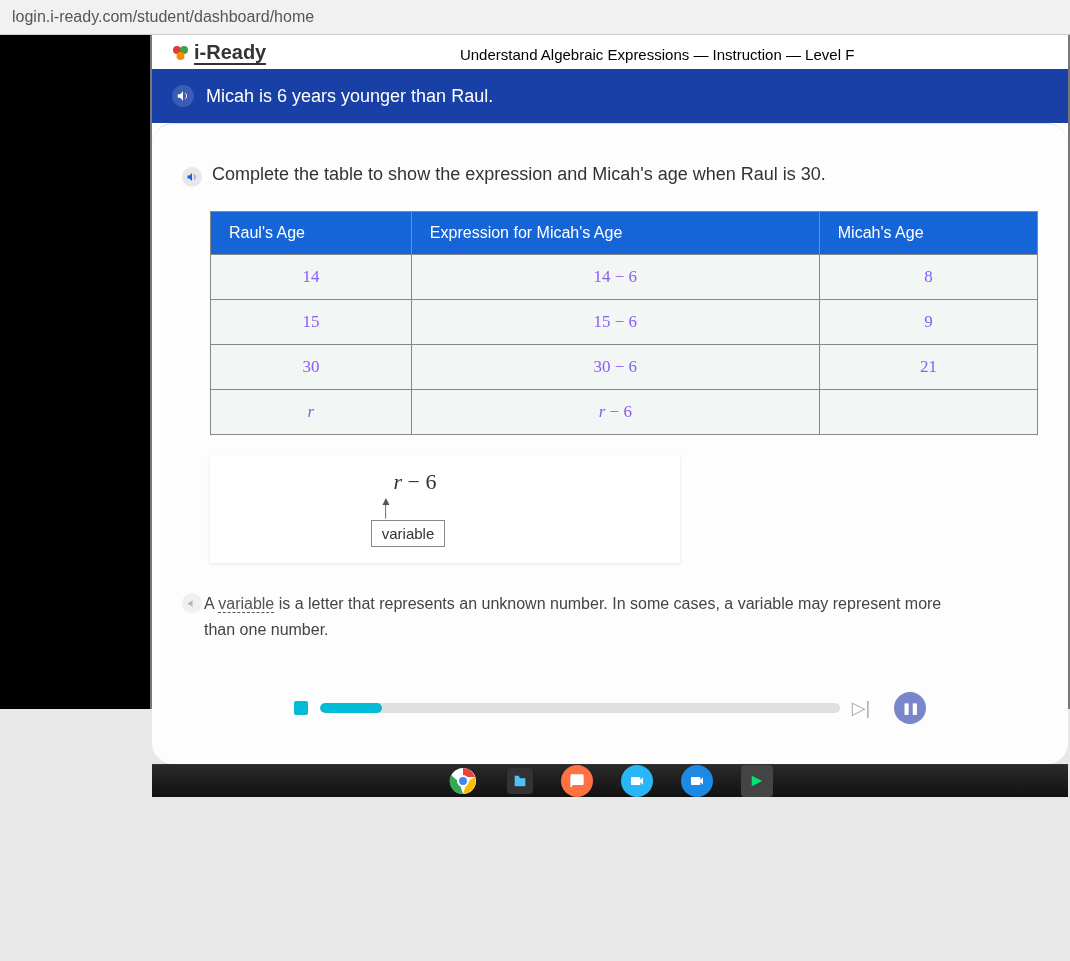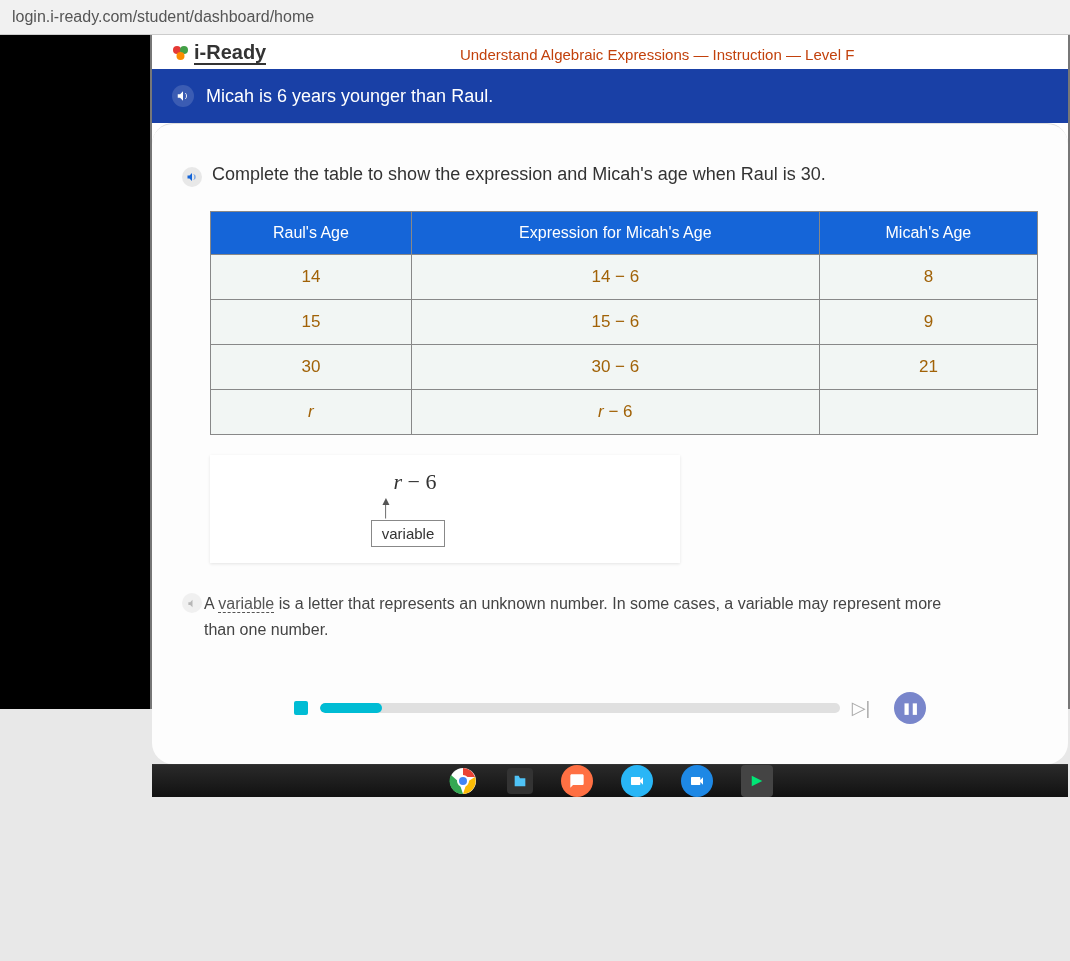--- a/index.html
+++ b/index.html
@@ -58,21 +58,21 @@
       font-size: 20px;
       font-weight: bold;
       color: #333;
       border-bottom: 2px solid #333;
       line-height: 1.1;
     }
     .lesson-title {
       flex: 1;
       text-align: center;
       font-size: 15px;
-      color: #c2410c;
+      color: #000000;
       padding-bottom: 2px;
     }
     .blue-banner {
       background: #1940a6;
       color: #fff;
       padding: 16px 20px;
       display: flex;
       align-items: center;
       gap: 12px;
       font-size: 18px;
@@ -125,31 +125,31 @@
       border-collapse: collapse;
       margin-left: 28px;
       margin-bottom: 20px;
     }
     .data-table th {
       background: #1565d8;
       color: #fff;
       padding: 12px 18px;
       font-weight: 500;
       font-size: 16px;
-      text-align: center;
+      text-align: left;
       border: 1px solid #888;
     }
     .data-table td {
       background: #f2f6f4;
       padding: 12px 18px;
       text-align: center;
       font-size: 17px;
-      color: #a16207;
+      color: #8b5cf6;
       border: 1px solid #888;
-      font-family: Liberation Sans, sans-serif;
+      font-family: Liberation Serif, serif;
     }
     .data-table td.italic-var {
       font-style: italic;
     }
     .expression-box {
       margin-left: 28px;
       width: 470px;
       background: #fff;
       box-shadow: 0 1px 3px rgba(0,0,0,0.1);
       padding: 14px 20px 16px 20px;

